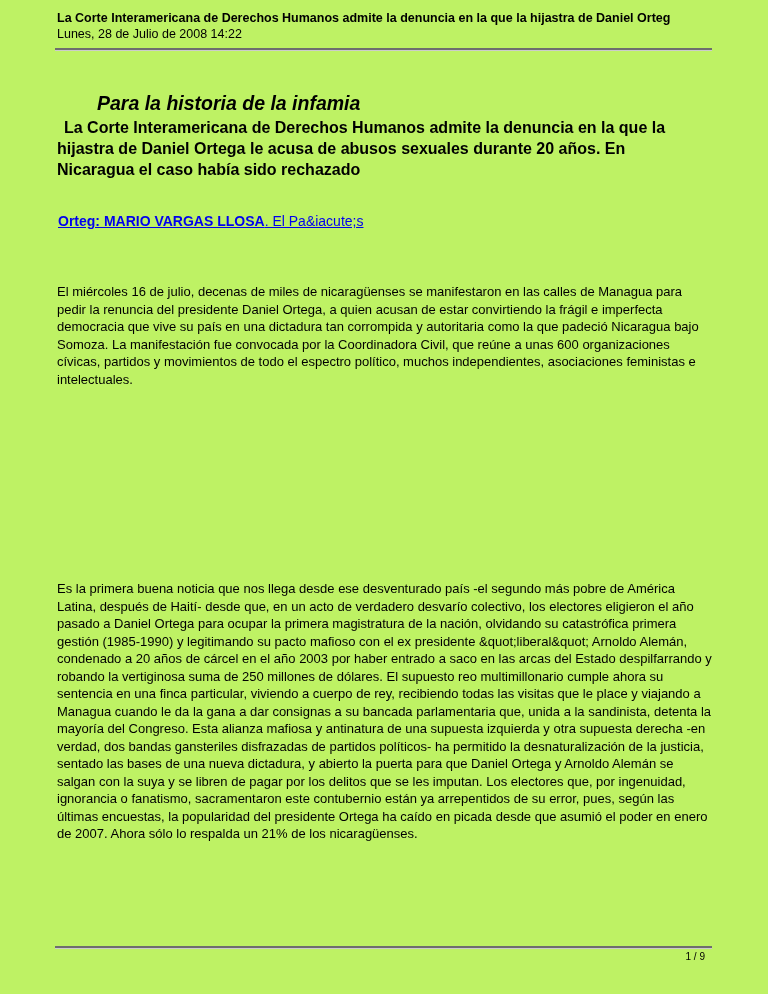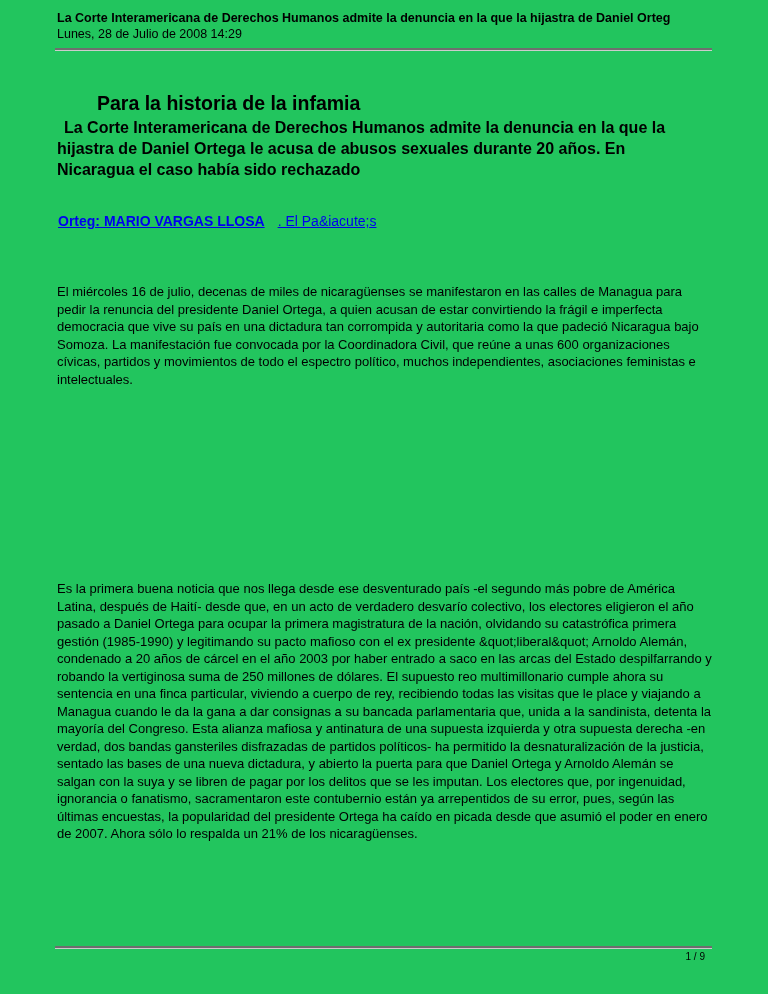--- a/index.html
+++ b/index.html
@@ -4,21 +4,21 @@
 <style>
   html, body {
     margin: 0;
     padding: 0;
     background: #ffffff;
   }
   .page {
     position: relative;
     width: 768px;
     height: 994px;
-    background: #22c55e;
+    background: #bef264;
     font-family: "Liberation Sans", sans-serif;
     color: #000000;
     overflow: hidden;
   }
   .doc-header {
     position: absolute;
     left: 57px;
     top: 10px;
     right: 0;
     font-size: 12.5px;
@@ -44,20 +44,21 @@
   .article-title {
     position: absolute;
     left: 57px;
     top: 91px;
     width: 655px;
     margin: 0;
     font-size: 19.5px;
     line-height: 24px;
     font-weight: bold;
     text-indent: 40px;
+    font-style: italic;
   }
   .article-subtitle {
     position: absolute;
     left: 57px;
     top: 117px;
     width: 645px;
     margin: 0;
     font-size: 16px;
     line-height: 21px;
     font-weight: bold;
@@ -69,21 +70,21 @@
     top: 212px;
     margin: 0;
     font-size: 14px;
     line-height: 18px;
   }
   .source-link {
     color: #0000ee;
     text-decoration: underline;
   }
   .source-link.strong { font-weight: bold; }
-  .source-link.suffix { margin-left: 13px; }
+  .source-link.suffix { }
   .body-par {
     position: absolute;
     left: 57px;
     width: 655px;
     margin: 0;
     font-size: 13px;
     line-height: 17.5px;
     text-align: left;
   }
   .par-1 { top: 283px; }
@@ -98,21 +99,21 @@
     line-height: 12px;
   }
 </style>
 </head>
 <body>
 
 <div class="page">
 
   <div class="doc-header">
     <div class="doc-header-title">La Corte Interamericana de Derechos Humanos admite la denuncia en la que la hijastra de Daniel Orteg</div>
-    <div class="doc-header-date">Lunes, 28 de Julio de 2008 14:29</div>
+    <div class="doc-header-date">Lunes, 28 de Julio de 2008 14:22</div>
   </div>
 
   <div class="rule rule-top"></div>
 
   <h1 class="article-title">Para la historia de la infamia</h1>
 
   <p class="article-subtitle">La Corte Interamericana de Derechos Humanos admite la denuncia en la que la hijastra de Daniel Ortega le acusa de abusos sexuales durante 20 años. En Nicaragua el caso había sido rechazado</p>
 
   <p class="source-line">
     <a href="#" class="source-link strong">Orteg: MARIO VARGAS LLOSA</a><a href="#" class="source-link suffix">. El Pa&amp;iacute;s</a>

